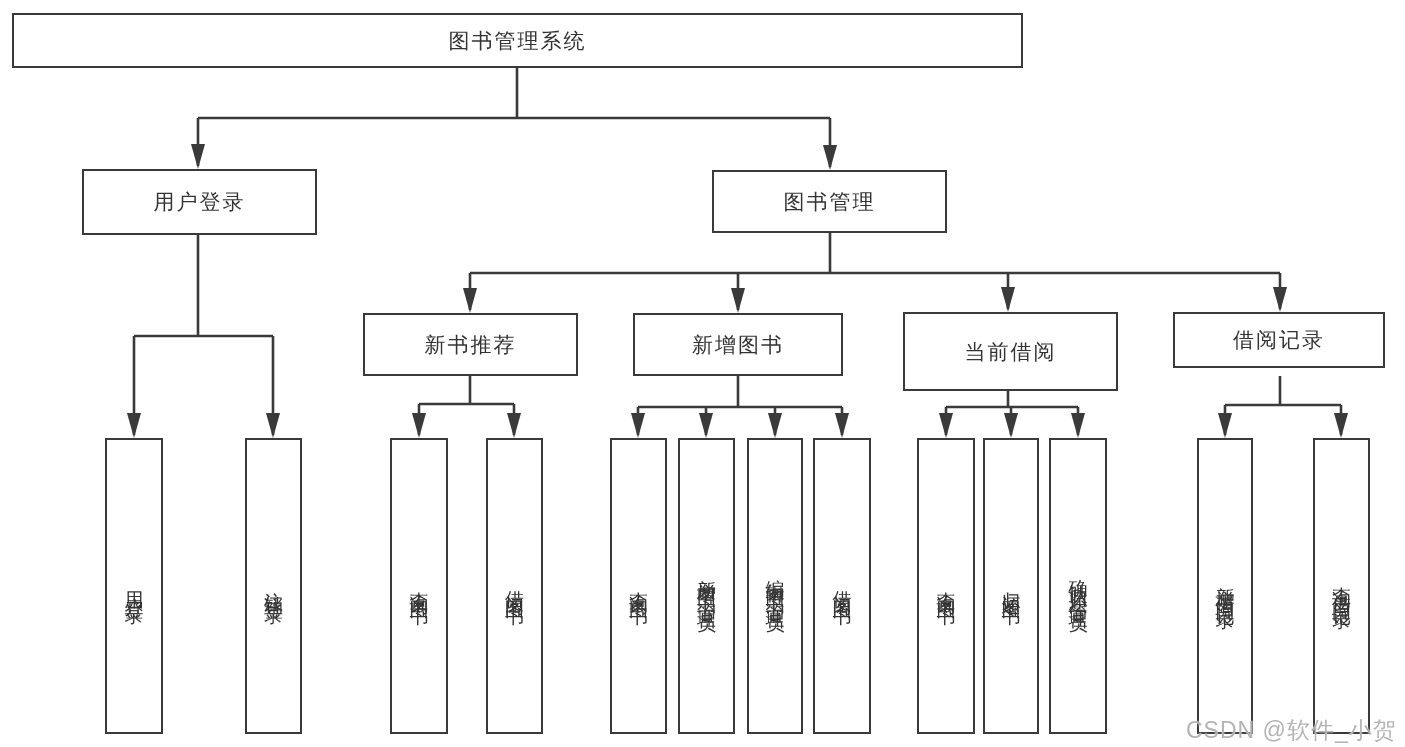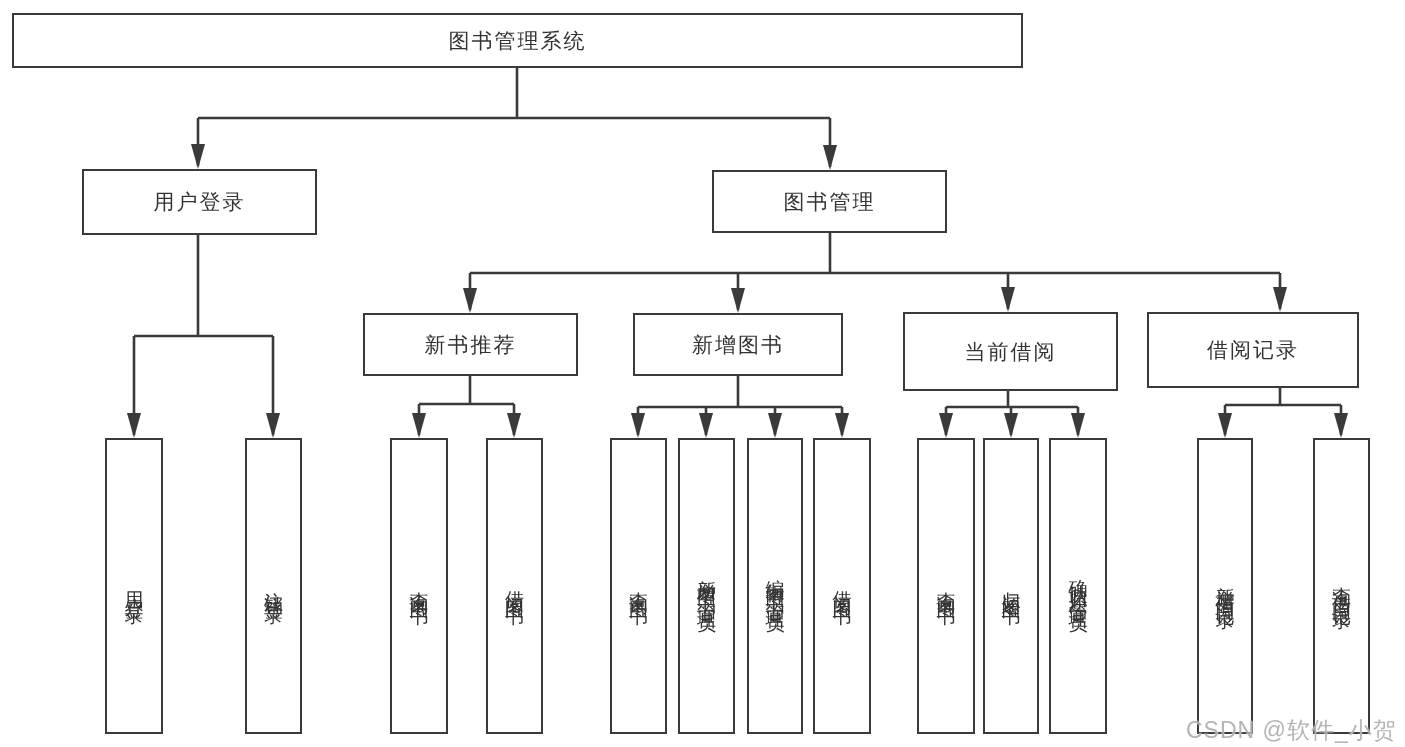--- a/index.html
+++ b/index.html
@@ -98,21 +98,21 @@
   </svg>
 
   <div class="box root" style="left:12px; top:13px; width:1011px; height:55px;">图书管理系统</div>
 
   <div class="box" style="left:82px; top:169px; width:235px; height:66px;">用户登录</div>
   <div class="box" style="left:712px; top:170px; width:235px; height:63px;">图书管理</div>
 
   <div class="box" style="left:363px; top:313px; width:215px; height:63px;">新书推荐</div>
   <div class="box" style="left:633px; top:313px; width:210px; height:63px;">新增图书</div>
   <div class="box" style="left:903px; top:312px; width:215px; height:79px;">当前借阅</div>
-  <div class="box" style="left:1147px; top:312px; width:212px; height:76px;text-align:right;">借阅记录</div>
+  <div class="box" style="left:1173px; top:312px; width:212px; height:56px;text-align:right;">借阅记录</div>
 
   <div class="box vbox" style="left:105px; top:438px; width:58px; height:296px;">用户登录</div>
   <div class="box vbox" style="left:245px; top:438px; width:57px; height:296px;">注销登录</div>
 
   <div class="box vbox" style="left:390px; top:438px; width:58px; height:296px;">查询图书</div>
   <div class="box vbox" style="left:486px; top:438px; width:57px; height:296px;">借阅图书</div>
 
   <div class="box vbox" style="left:610px; top:438px; width:57px; height:296px;">查询图书</div>
   <div class="box vbox" style="left:678px; top:438px; width:57px; height:296px;">新增图书（管理员）</div>
   <div class="box vbox" style="left:747px; top:438px; width:56px; height:296px;">编辑图书（管理员）</div>

